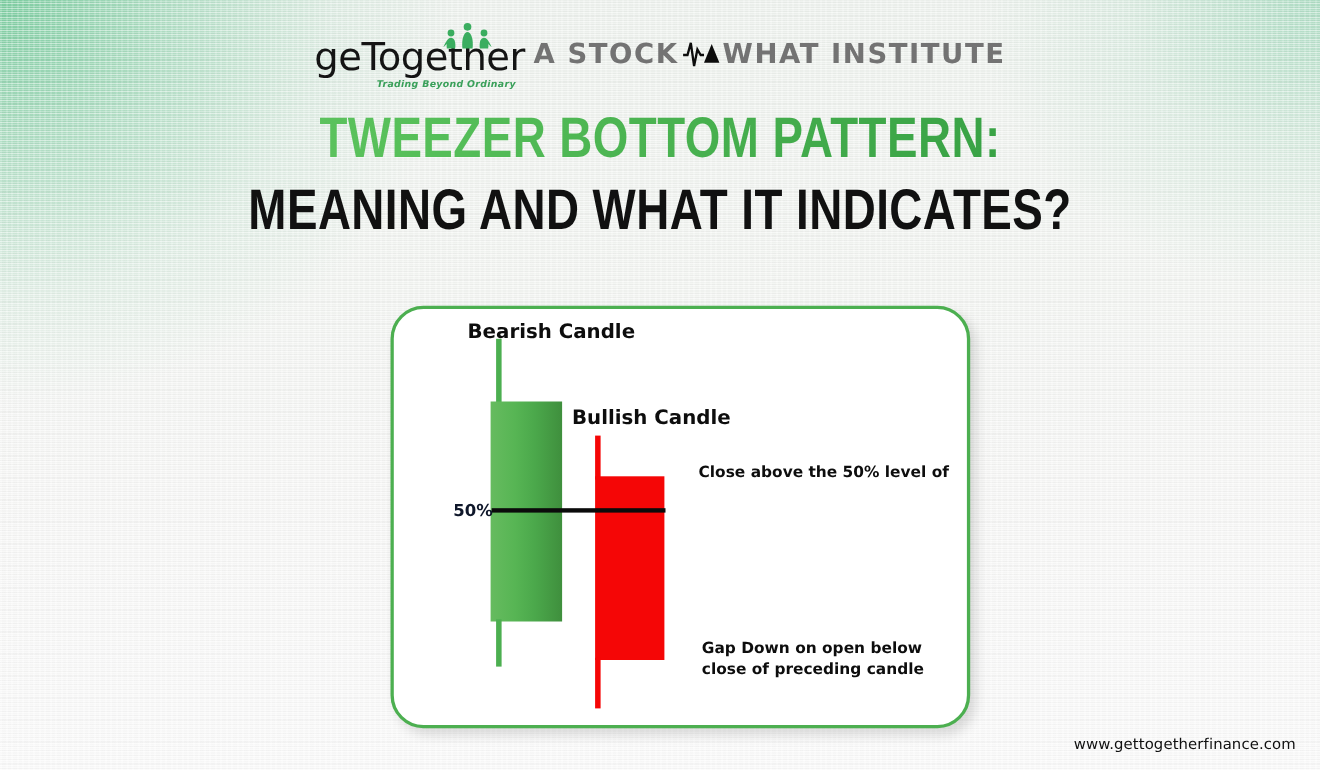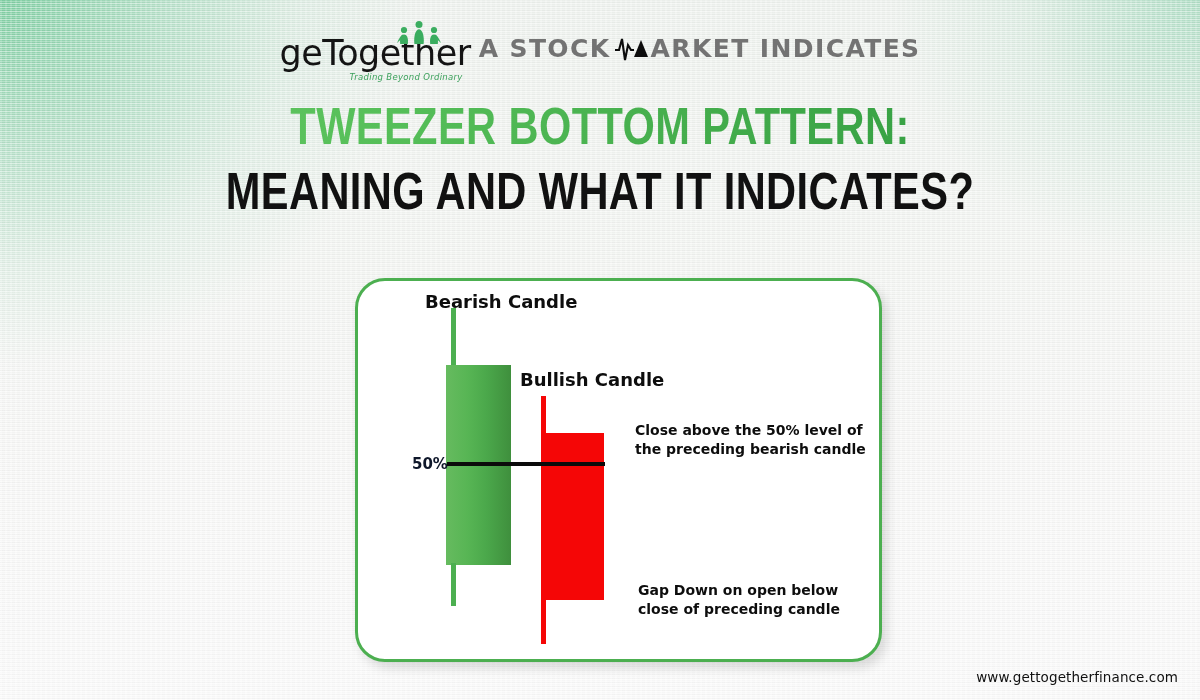--- a/index.html
+++ b/index.html
@@ -83,20 +83,21 @@
 
   .logo-tagline {
     position:absolute;
     right:8px; bottom:-11px;
     font-family:"DejaVu Sans", sans-serif;
     font-size:8.5px;
     font-style:italic;
     letter-spacing:0.3px;
     color:#3aa05a;
     white-space:nowrap;
+    font-weight:bold;
   }
 
   .brand-tag {
     display:flex; align-items:center;
     font-family:"DejaVu Sans", sans-serif;
     font-size:25px;
     font-weight:700;
     letter-spacing:1.4px;
     color:#737373;
     white-space:nowrap;
@@ -228,21 +229,21 @@
       <div class="logo-word"><span>ge</span><span class="cap">T</span><span>ogether</span></div>
       <div class="logo-tagline">Trading Beyond Ordinary</div>
     </div>
 
     <div class="brand-tag">
       <span>A STOCK </span>
       <svg class="pulse-svg" width="36" height="28" viewBox="0 0 36 28">
         <polyline points="1,15 5,15 8,4 11,25 14,10 17,15 20,15" fill="none" stroke="#0d0d0d" stroke-width="2.1" stroke-linejoin="miter" stroke-linecap="butt"></polyline>
         <polygon points="20,22 27,5 34,22" fill="#0d0d0d"></polygon>
       </svg>
-      <span>ARKET INDICATES</span>
+      <span>WHAT INSTITUTE</span>
     </div>
 
   </div>
 
   <div class="title-wrap">
     <div class="title-line1">TWEEZER BOTTOM PATTERN:</div>
     <div class="title-line2">MEANING AND WHAT IT INDICATES?</div>
   </div>
 
   <div class="card">
@@ -257,21 +258,20 @@
       <div class="wick wick-red" style="left:183px; top:317px; width:5px; height:46px;"></div>
 
       <div class="level-line" style="left:89px; top:181px; width:158px; height:4px;"></div>
       <div class="level-label" style="left:54px; top:174px;">50%</div>
 
       <div class="anno" style="left:67px; top:9px;">Bearish Candle</div>
       <div class="anno" style="left:162px; top:87px;">Bullish Candle</div>
 
       <div class="anno small" style="left:277px; top:140px;">
         <div>Close above the 50% level of</div>
-        <div>the preceding bearish candle</div>
       </div>
 
       <div class="anno small" style="left:280px; top:300px;">
         <div>Gap Down on open below</div>
         <div>close of preceding candle</div>
       </div>
 
     </div>
   </div>
 

